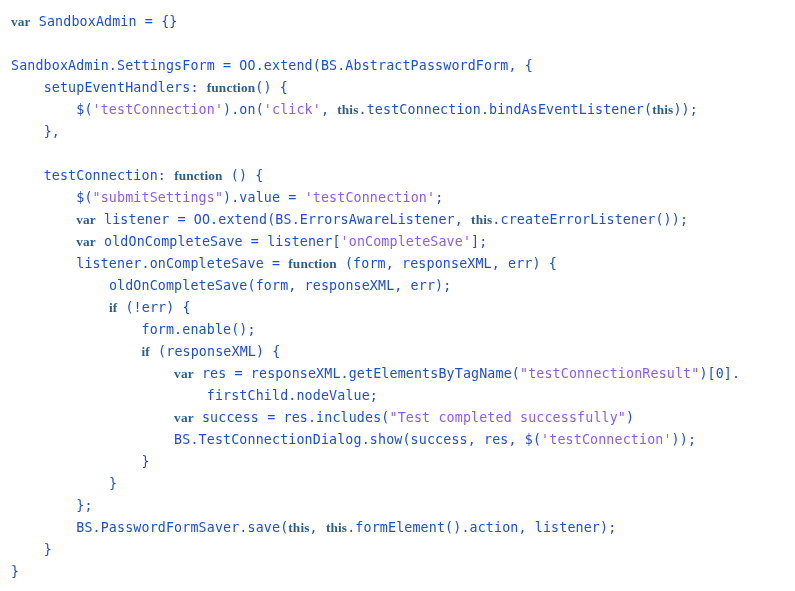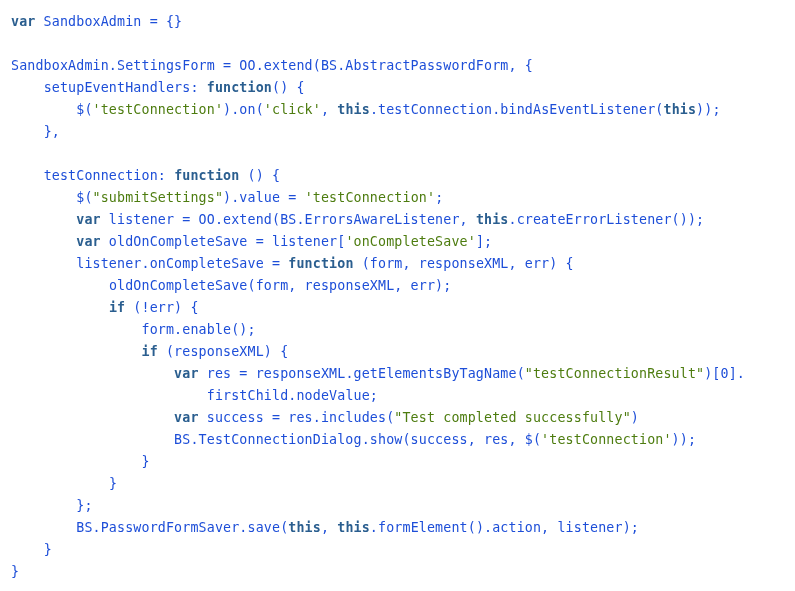--- a/index.html
+++ b/index.html
@@ -4,20 +4,20 @@
 <style>
   html, body { margin: 0; padding: 0; background: #ffffff; }
   body { width: 795px; height: 591px; overflow: hidden; }
   .code {
     position: absolute; left: 11px; top: 11px;
     font-family: "DejaVu Sans Mono", "Liberation Mono", monospace;
     font-size: 13.3px; color: #333333; line-height: 22px;
     white-space: pre; letter-spacing: 0.15px;
   }
   .line { height: 22px; }
-  .kw { color: #2a5e8f; font-weight: bold; }
-  .str { color: #4d7c0f; }
+  .kw { color: #2a5e8f; font-weight: bold; font-family: Liberation Serif, serif; }
+  .str { color: #8b5cf6; }
   .plain { color: #1d4ed8; }
 </style>
 </head>
 <body>
 
 <div class="code" id="code"><div class="line"><span></span><span class="kw">var</span><span class="plain"> SandboxAdmin = {}</span></div><div class="line"><span></span></div><div class="line"><span></span><span class="plain">SandboxAdmin.SettingsForm = OO.extend(BS.AbstractPasswordForm, {</span></div><div class="line"><span>    </span><span class="plain">setupEventHandlers: </span><span class="kw">function</span><span class="plain">() {</span></div><div class="line"><span>        </span><span class="plain">$(</span><span class="str">'testConnection'</span><span class="plain">).on(</span><span class="str">'click'</span><span class="plain">, </span><span class="kw">this</span><span class="plain">.testConnection.bindAsEventListener(</span><span class="kw">this</span><span class="plain">));</span></div><div class="line"><span>    </span><span class="plain">},</span></div><div class="line"><span></span></div><div class="line"><span>    </span><span class="plain">testConnection: </span><span class="kw">function</span><span class="plain"> () {</span></div><div class="line"><span>        </span><span class="plain">$(</span><span class="str">"submitSettings"</span><span class="plain">).value = </span><span class="str">'testConnection'</span><span class="plain">;</span></div><div class="line"><span>        </span><span class="kw">var</span><span class="plain"> listener = OO.extend(BS.ErrorsAwareListener, </span><span class="kw">this</span><span class="plain">.createErrorListener());</span></div><div class="line"><span>        </span><span class="kw">var</span><span class="plain"> oldOnCompleteSave = listener[</span><span class="str">'onCompleteSave'</span><span class="plain">];</span></div><div class="line"><span>        </span><span class="plain">listener.onCompleteSave = </span><span class="kw">function</span><span class="plain"> (form, responseXML, err) {</span></div><div class="line"><span>            </span><span class="plain">oldOnCompleteSave(form, responseXML, err);</span></div><div class="line"><span>            </span><span class="kw">if</span><span class="plain"> (!err) {</span></div><div class="line"><span>                </span><span class="plain">form.enable();</span></div><div class="line"><span>                </span><span class="kw">if</span><span class="plain"> (responseXML) {</span></div><div class="line"><span>                    </span><span class="kw">var</span><span class="plain"> res = responseXML.getElementsByTagName(</span><span class="str">"testConnectionResult"</span><span class="plain">)[0].</span></div><div class="line"><span>                        </span><span class="plain">firstChild.nodeValue;</span></div><div class="line"><span>                    </span><span class="kw">var</span><span class="plain"> success = res.includes(</span><span class="str">"Test completed successfully"</span><span class="plain">)</span></div><div class="line"><span>                    </span><span class="plain">BS.TestConnectionDialog.show(success, res, $(</span><span class="str">'testConnection'</span><span class="plain">));</span></div><div class="line"><span>                </span><span class="plain">}</span></div><div class="line"><span>            </span><span class="plain">}</span></div><div class="line"><span>        </span><span class="plain">};</span></div><div class="line"><span>        </span><span class="plain">BS.PasswordFormSaver.save(</span><span class="kw">this</span><span class="plain">, </span><span class="kw">this</span><span class="plain">.formElement().action, listener);</span></div><div class="line"><span>    </span><span class="plain">}</span></div><div class="line"><span></span><span class="plain">}</span></div></div>
 
 </body></html>

